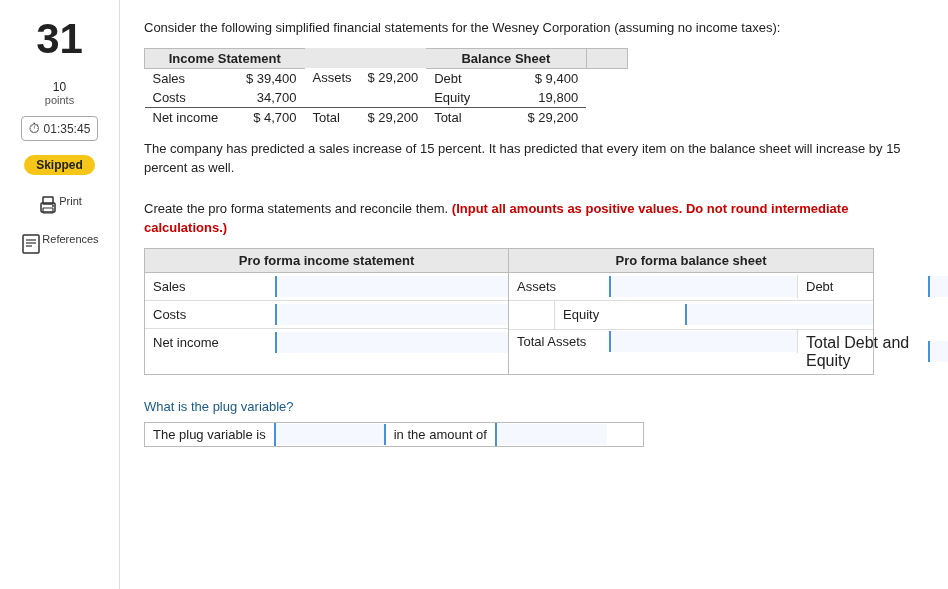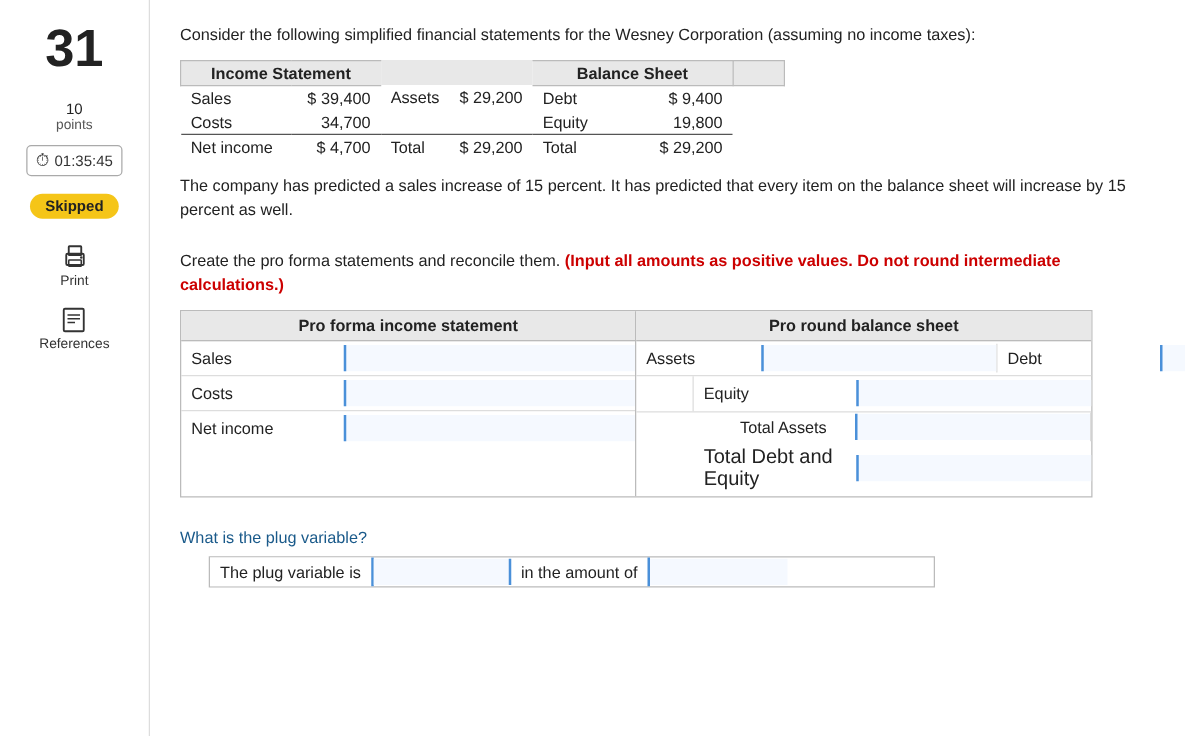--- a/index.html
+++ b/index.html
@@ -71,22 +71,21 @@
       color: #222;
       border-radius: 12px;
       padding: 3px 12px;
       font-size: 12px;
       font-weight: bold;
       margin-bottom: 20px;
     }
 
     .sidebar-icon-btn {
       display: flex;
-      flex-direction: column;
-      align-items: center;
+      flex-direction: row;
       margin-bottom: 14px;
       cursor: pointer;
       font-size: 11px;
       color: #333;
     }
 
     .sidebar-icon-btn svg {
       margin-bottom: 2px;
     }
 
@@ -154,23 +153,22 @@
     .plug-question {
       color: #1a5a8a;
       font-size: 13px;
       margin-bottom: 8px;
     }
 
     .plug-row {
       display: flex;
       align-items: center;
       border: 1px solid #bbb;
-      width: 581px;
-      font-size: 13px;
-      margin-left: 23px;
+      width: 500px;
+      font-size: 13px;
     }
 
     .plug-row-label {
       padding: 4px 8px;
       flex-shrink: 0;
       border-right: 2px solid #4a90d9;
       min-width: 120px;
       background: #fff;
     }
 
@@ -345,21 +343,21 @@
           <div class="pf-cell-label">Costs</div>
           <input class="pf-cell-input" type="text" style="">
         </div>
         <div class="pf-inner-row">
           <div class="pf-cell-label">Net income</div>
           <input class="pf-cell-input" type="text" style="">
         </div>
       </div>
 
       <div class="right-pf">
-        <div class="pf-header">Pro round balance sheet</div>
+        <div class="pf-header">Pro forma balance sheet</div>
 
         <div style="display:flex; border-bottom:1px solid #ddd; min-height:28px; align-items:center;">
           <div style="flex:1; display:flex; border-right:1px solid #ddd; align-items:center;">
             <div class="pf-cell-label" style="width:100px;">Assets</div>
             <input class="pf-cell-input" type="text" style="">
           </div>
           <div style="flex:1; display:flex; align-items:center;">
             <div class="pf-cell-label" style="width:130px;">Debt</div>
             <input class="pf-cell-input" type="text" style="">
           </div>
@@ -367,21 +365,21 @@
 
         <div style="display:flex; border-bottom:1px solid #ddd; min-height:28px; align-items:center;">
           <div style="flex:1; display:flex; border-right:1px solid #ddd; align-items:center; min-height:28px;">
           </div>
           <div style="flex:1; display:flex; align-items:center;">
             <div class="pf-cell-label" style="width:130px;">Equity</div>
             <input class="pf-cell-input" type="text" style="">
           </div>
         </div>
 
-        <div style="display:flex; min-height:28px; align-items:flex-end;flex-direction:column;">
+        <div style="display:flex; min-height:28px; align-items:flex-start;">
           <div style="flex:1; display:flex; border-right:1px solid #ddd; align-items:center;">
             <div class="pf-cell-label" style="width:100px;">Total Assets</div>
             <input class="pf-cell-input" type="text" style="">
           </div>
           <div style="flex:1; display:flex; align-items:center;">
             <div class="pf-cell-label" style="width:130px; font-size:16px;">Total Debt and Equity</div>
             <input class="pf-cell-input" type="text" style="">
           </div>
         </div>
       </div>

